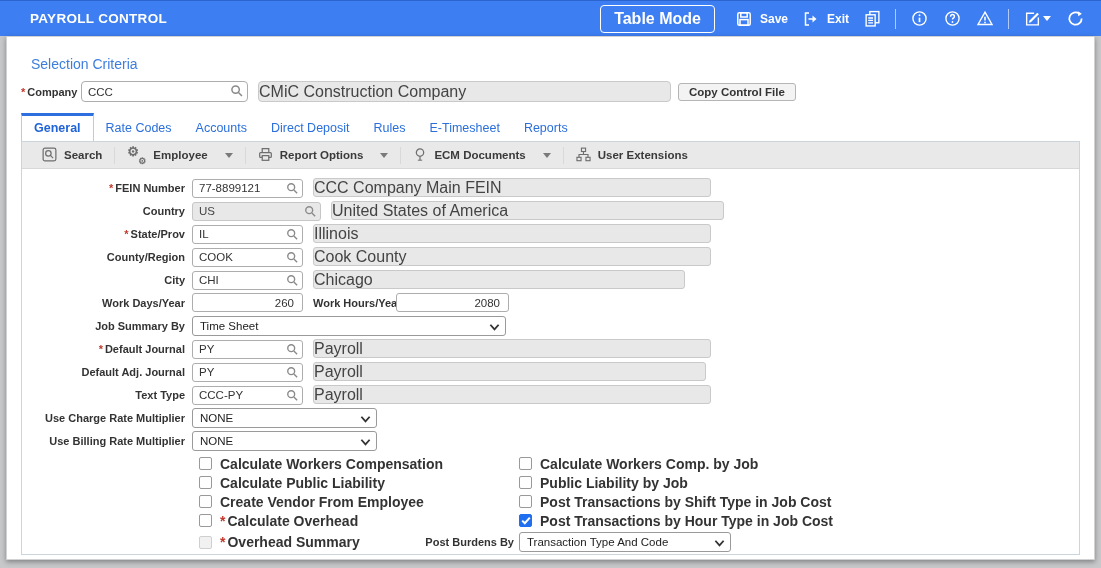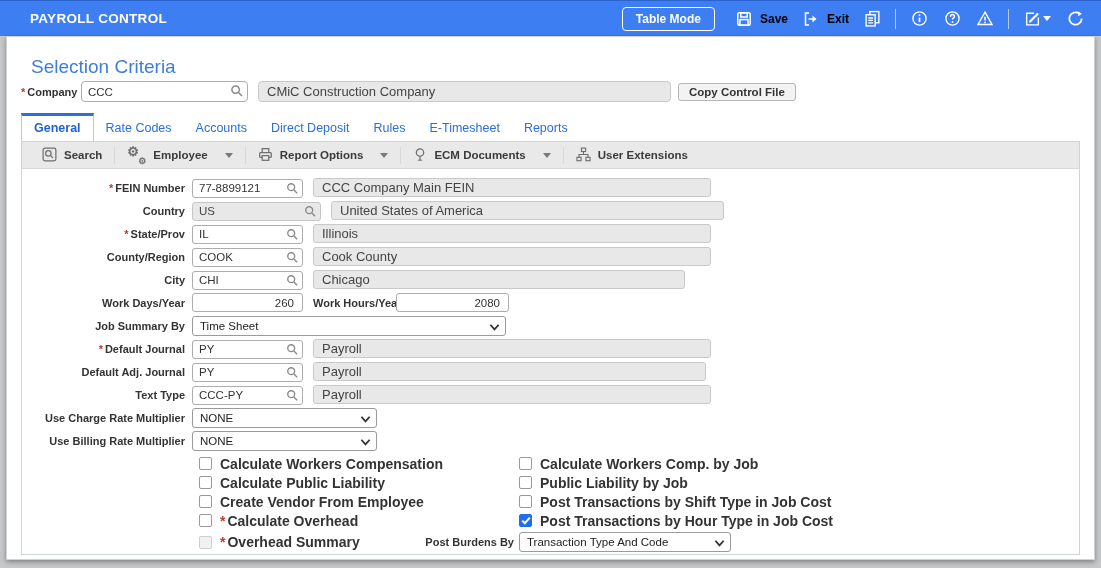--- a/index.html
+++ b/index.html
@@ -5,48 +5,48 @@
   * { margin:0; padding:0; box-sizing:border-box; }
   html,body { width:1101px; height:568px; overflow:hidden; }
   body { font-family:"Liberation Sans", sans-serif; background:#c6c8ca; position:relative; }
 
   
   .titlebar { position:absolute; top:0; left:0; right:0; height:36px; background:#3d7ef2;
               border-top:1px solid #2b63cf; display:flex; align-items:center; padding:0 16px 0 30px; }
   .page-title { color:#fff; font-size:13.5px; font-weight:bold; letter-spacing:.3px; }
   .titlebar-right { margin-left:auto; display:flex; align-items:center; gap:13px; }
   .btn-tablemode { background:transparent; border:1px solid #fff; border-radius:4px; color:#fff;
-                   font-family:inherit; font-weight:bold; font-size:12px; padding:4px 13px; cursor:pointer; margin-right:6px;}
-  .tb-btn { display:flex; align-items:center; gap:6px; background:none; border:none; color:#000000;
+                   font-family:inherit; font-weight:bold; font-size:16px; padding:4px 13px; cursor:pointer; margin-right:6px;}
+  .tb-btn { display:flex; align-items:center; gap:6px; background:none; border:none; color:#ffffff;
             font-family:inherit; font-weight:bold; font-size:12px; cursor:pointer; }
   .tb-ico { display:flex; align-items:center; justify-content:center; width:20px; height:20px; cursor:pointer; }
   .vsep { width:1px; height:20px; background:rgba(255,255,255,.6); }
   .caret-w { width:0; height:0; border-left:4px solid transparent; border-right:4px solid transparent;
              border-top:5px solid #fff; display:inline-block; margin-left:2px; }
 
   
   .card { position:absolute; left:6px; right:6px; top:36px; bottom:8px; background:#fff;
           border:1px solid #d2d2d2; box-shadow:0 2px 5px rgba(0,0,0,.35); }
-  .heading { position:absolute; left:24px; top:19px; font-size:19px; color:#3d7edd; }
+  .heading { position:absolute; left:24px; top:19px; font-size:14px; color:#3d7edd; }
 
   .company-row { position:absolute; left:14px; top:44px; display:flex; align-items:center; }
   .flabel { font-size:11px; font-weight:bold; color:#333; white-space:nowrap; }
   .req { color:#c0392b; margin-right:2px; font-weight:bold; }
   .company-row .flabel { width:60px; text-align:right; padding-right:6px; }
 
   .lookup { position:relative; width:111px; height:19px; flex:none; }
   .lookup input { width:100%; height:100%; border:1px solid #adadad; border-radius:3px;
                   padding:0 20px 0 6px; font-family:inherit; font-size:11.5px; color:#333; background:#fff; }
   .lookup .mag { position:absolute; right:4px; top:3px; pointer-events:auto; cursor:pointer; }
   .lookup.gray input { background:#e8e8e8; border-color:#c6c6c6; color:#444; }
   .lookup.w190 { width:167px; height:21px; } .lookup.w190 input { border-radius:4px; }
   .lookup.w129 { width:129px; }
 
   .ro { margin-left:10px; height:19px; background:#e8e8e8; border:1px solid #c9c9c9; border-radius:3px;
-        font-family:inherit; font-size:13px; color:#444; padding:0 8px; }
+        font-family:inherit; font-size:16px; color:#444; padding:0 0; }
   .ro.w413 { width:413px; height:21px; border-radius:4px; }
   .ro.w398 { width:398px; } .ro.w393 { width:393px; } .ro.w372 { width:372px; }
 
   .btn-gray { margin-left:7px; height:18px; background:#f3f3f3; border:1px solid #b5b5b5; border-radius:3px;
               font-family:inherit; font-size:11.5px; font-weight:bold; color:#333; padding:0 10px; cursor:pointer; }
 
   
   .tabstrip { position:absolute; left:14px; right:14px; top:75px; height:29px; display:flex; align-items:flex-end; }
   .tab { font-size:12.5px; color:#2a6fdc; padding:0 12px; line-height:26px; cursor:pointer; white-space:nowrap; }
   .tab.active { background:#fff; border-top:3px solid #2e6fe0; border-left:1px solid #c9c9c9;

